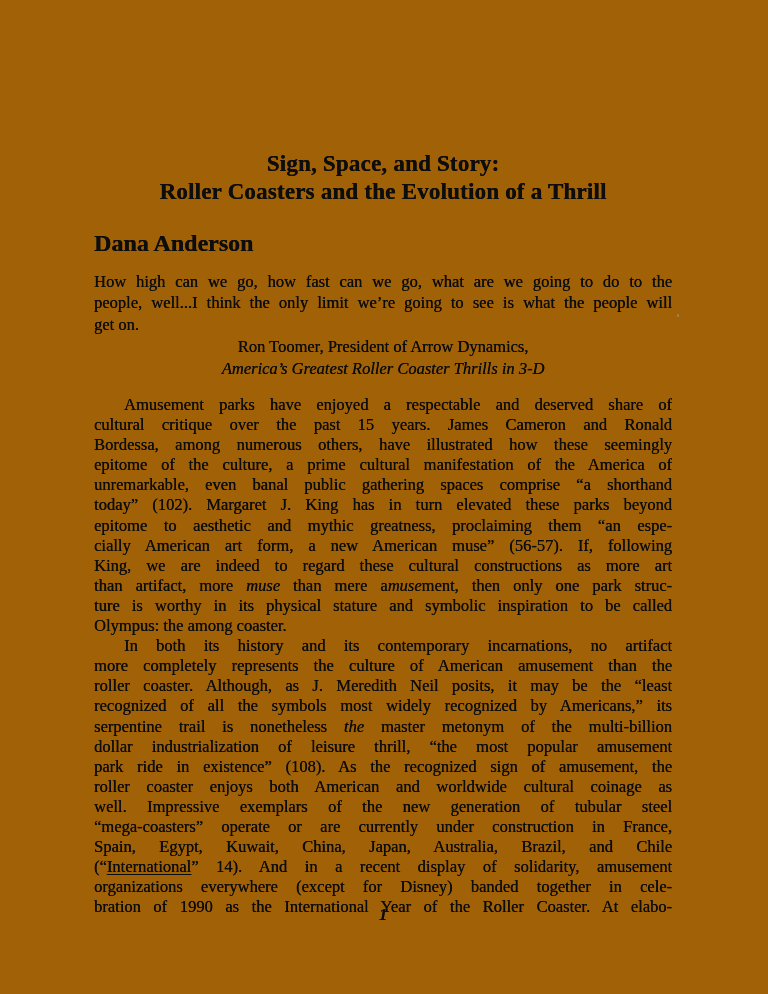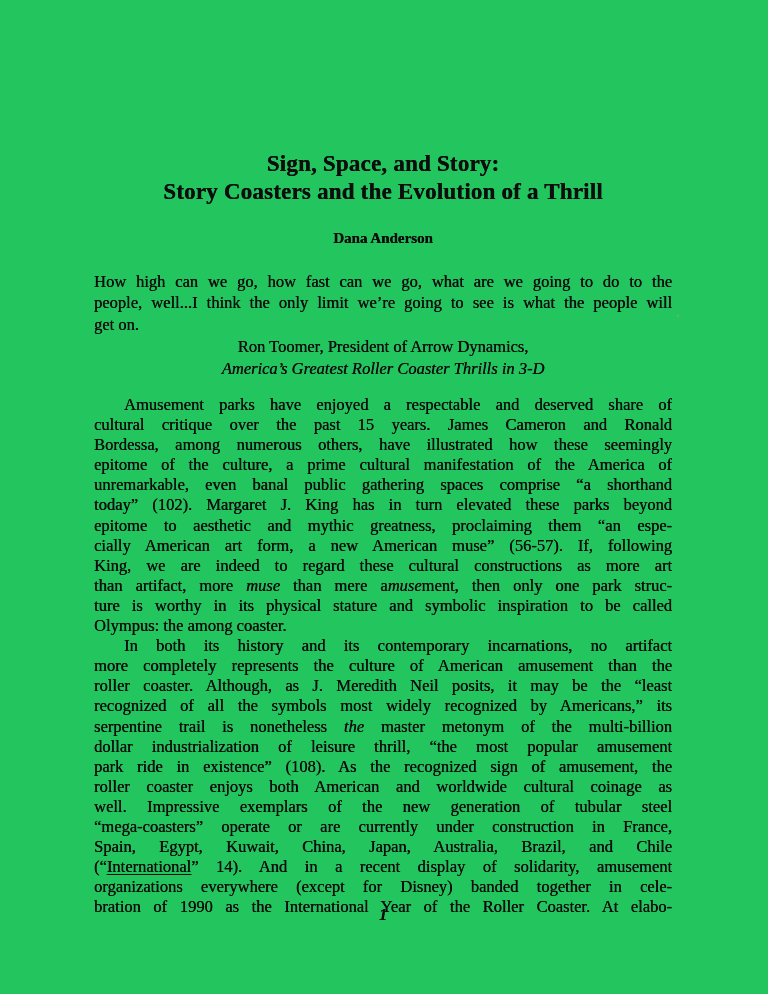--- a/index.html
+++ b/index.html
@@ -1,21 +1,21 @@
 <!DOCTYPE html>
 <html><head>
 <meta charset="utf-8">
 <style>
   html, body { margin: 0; padding: 0; background: #e9e9e9; }
   .page {
     position: relative;
     width: 768px;
     height: 994px;
     margin: 0 auto;
-    background: #22c55e;
+    background: #a16207;
     font-family: "Liberation Serif", serif;
     color: #0d0d0d;
     overflow: hidden;
   }
   .content {
     position: absolute;
     left: 94px;
     top: 0;
     width: 578px;
     height: 100%;
@@ -27,22 +27,22 @@
     margin: 0;
     text-align: center;
     font-size: 23px;
     font-weight: bold;
     line-height: 28px;
     letter-spacing: 0.2px;
   }
   .author {
     position: absolute;
     top: 230px; left: 0; width: 100%;
-    text-align: center;
-    font-size: 15px;
+    text-align: left;
+    font-size: 24px;
     font-weight: bold;
   }
   .epigraph {
     position: absolute;
     top: 271px; left: 0; width: 100%;
     font-size: 16.5px;
     line-height: 21.4px;
   }
   .attribution {
     position: absolute;
@@ -88,21 +88,21 @@
   }
 </style>
 </head>
 <body>
 
 <div class="page">
   <div class="content">
 
     <h1 class="title">
       <div>Sign, Space, and Story:</div>
-      <div>Story Coasters and the Evolution of a Thrill</div>
+      <div>Roller Coasters and the Evolution of a Thrill</div>
     </h1>
 
     <div class="author">Dana Anderson</div>
 
     <div class="epigraph">
         <div class="line">How high can we go, how fast can we go, what are we going to do to the</div>
         <div class="line">people, well...I think the only limit we’re going to see is what the people will</div>
         <div class="line pl">get on.</div>
       </div>
 

